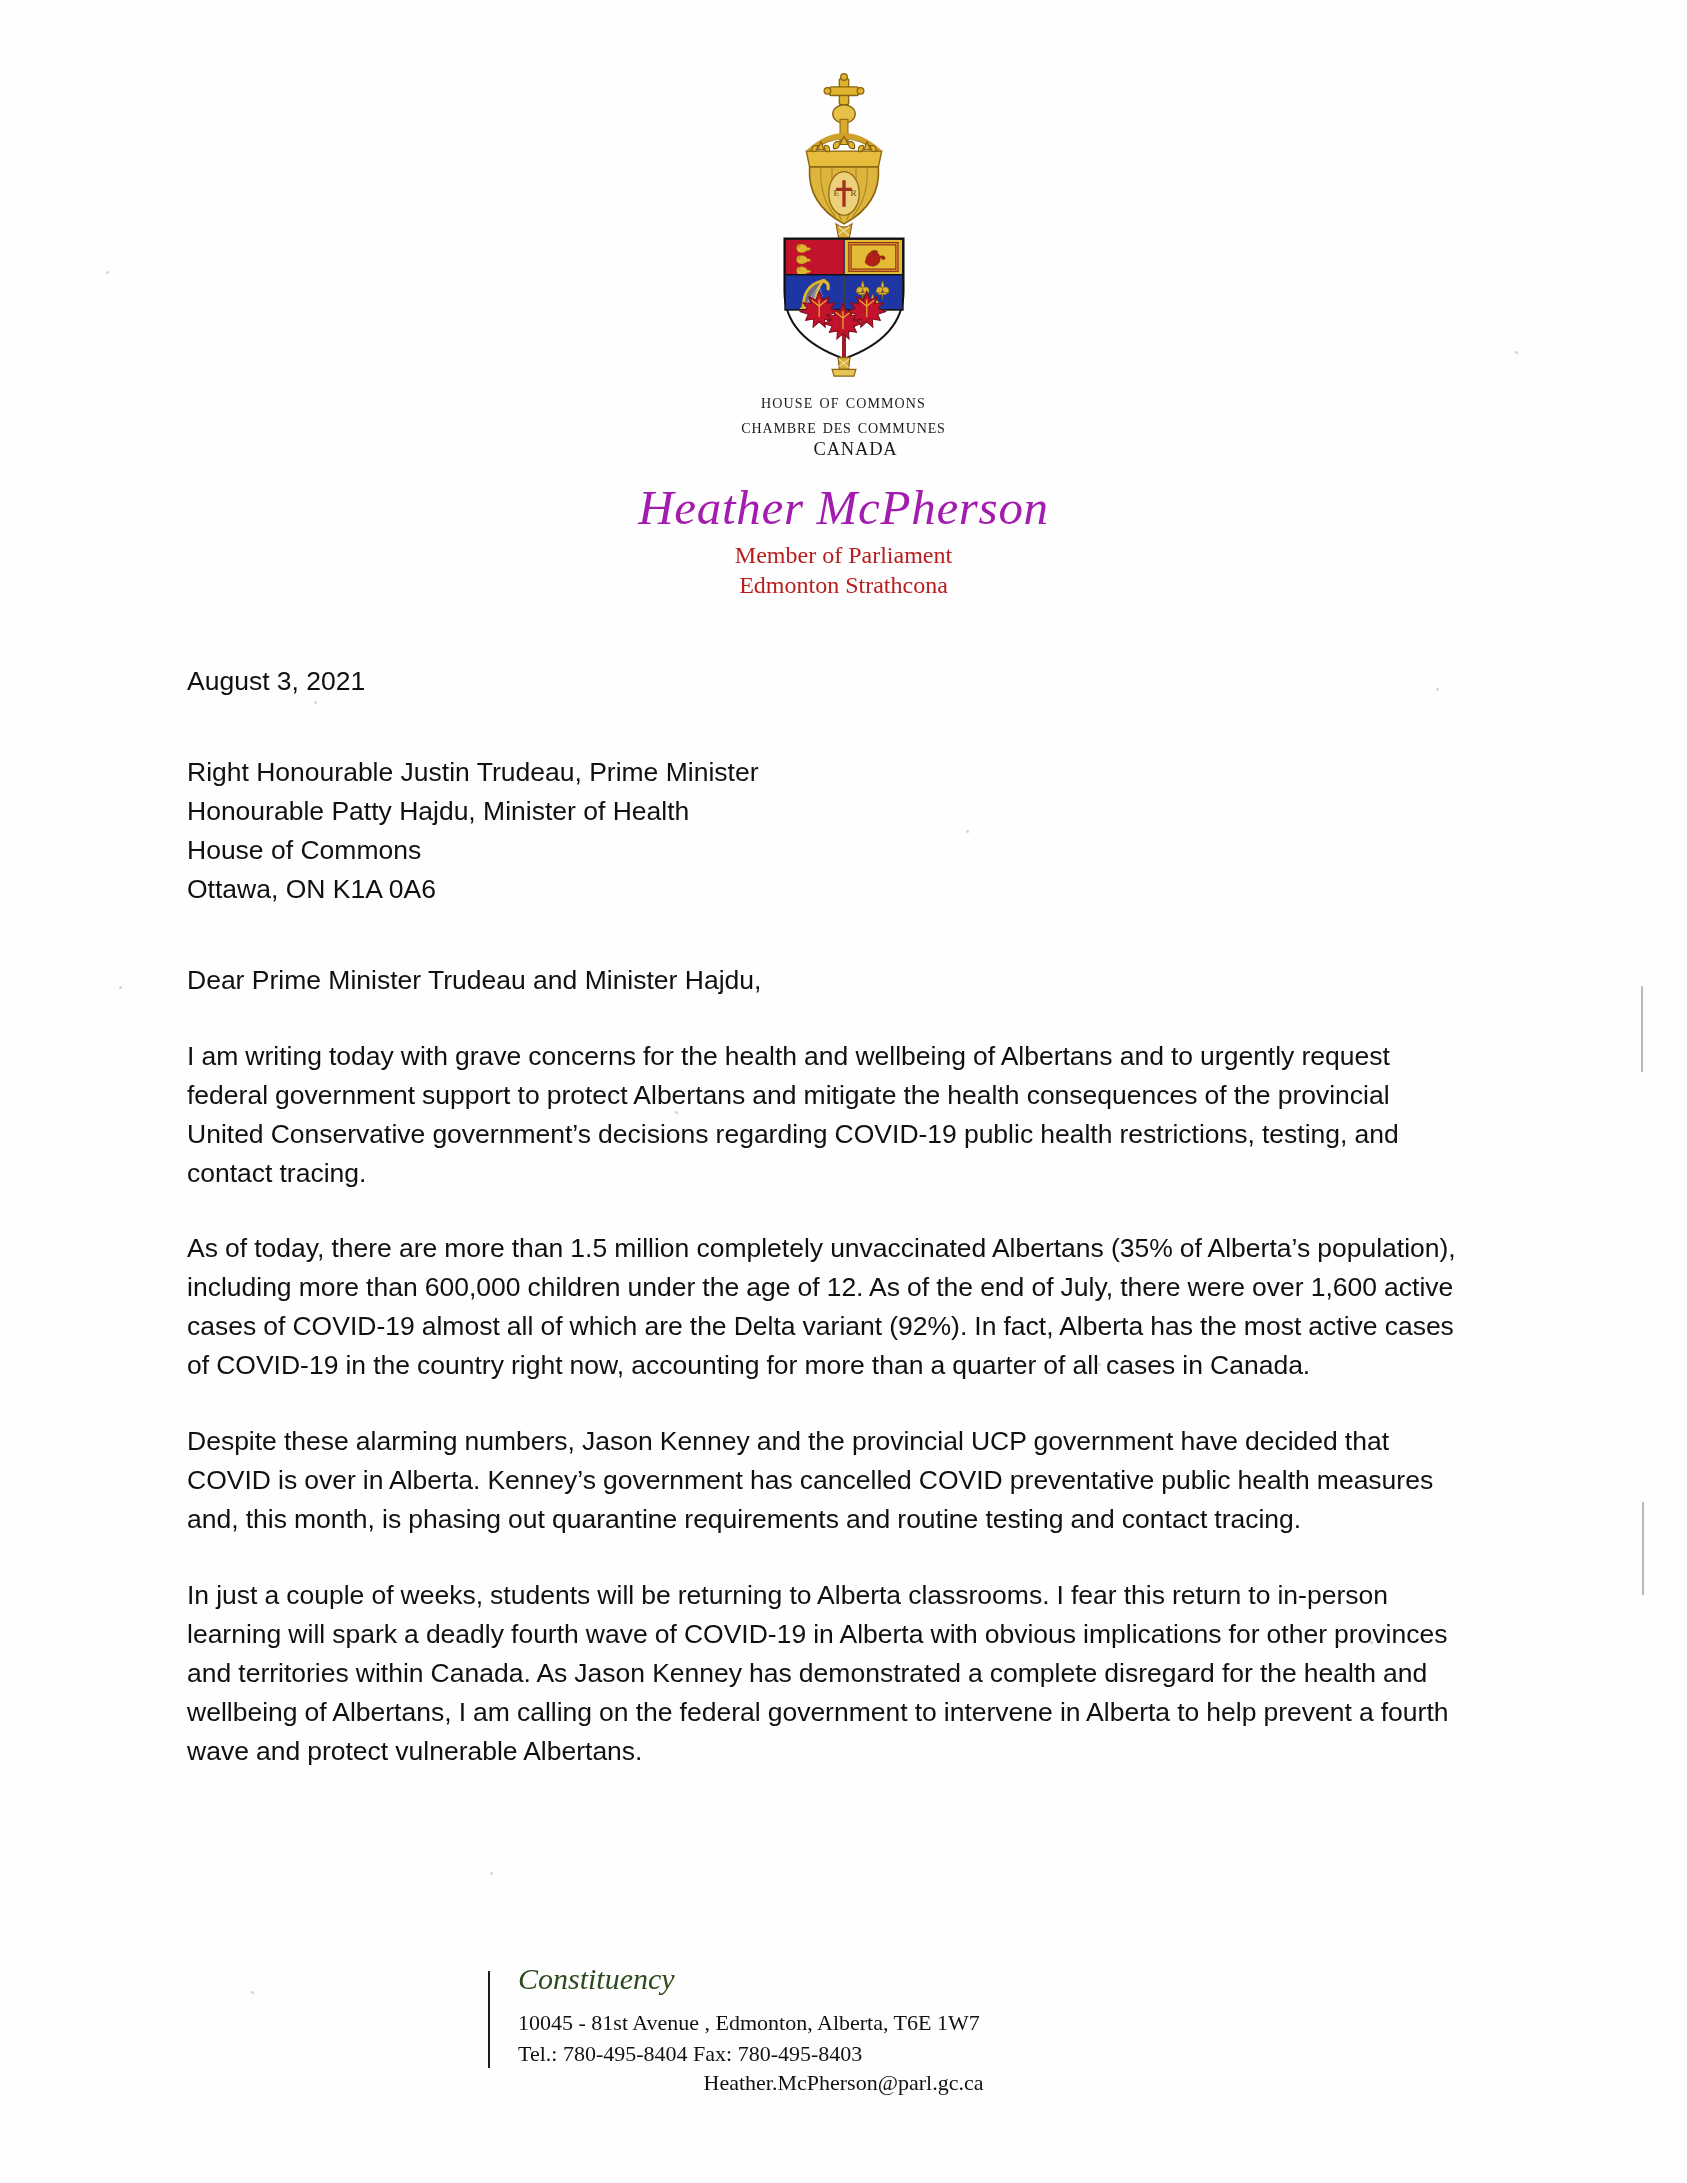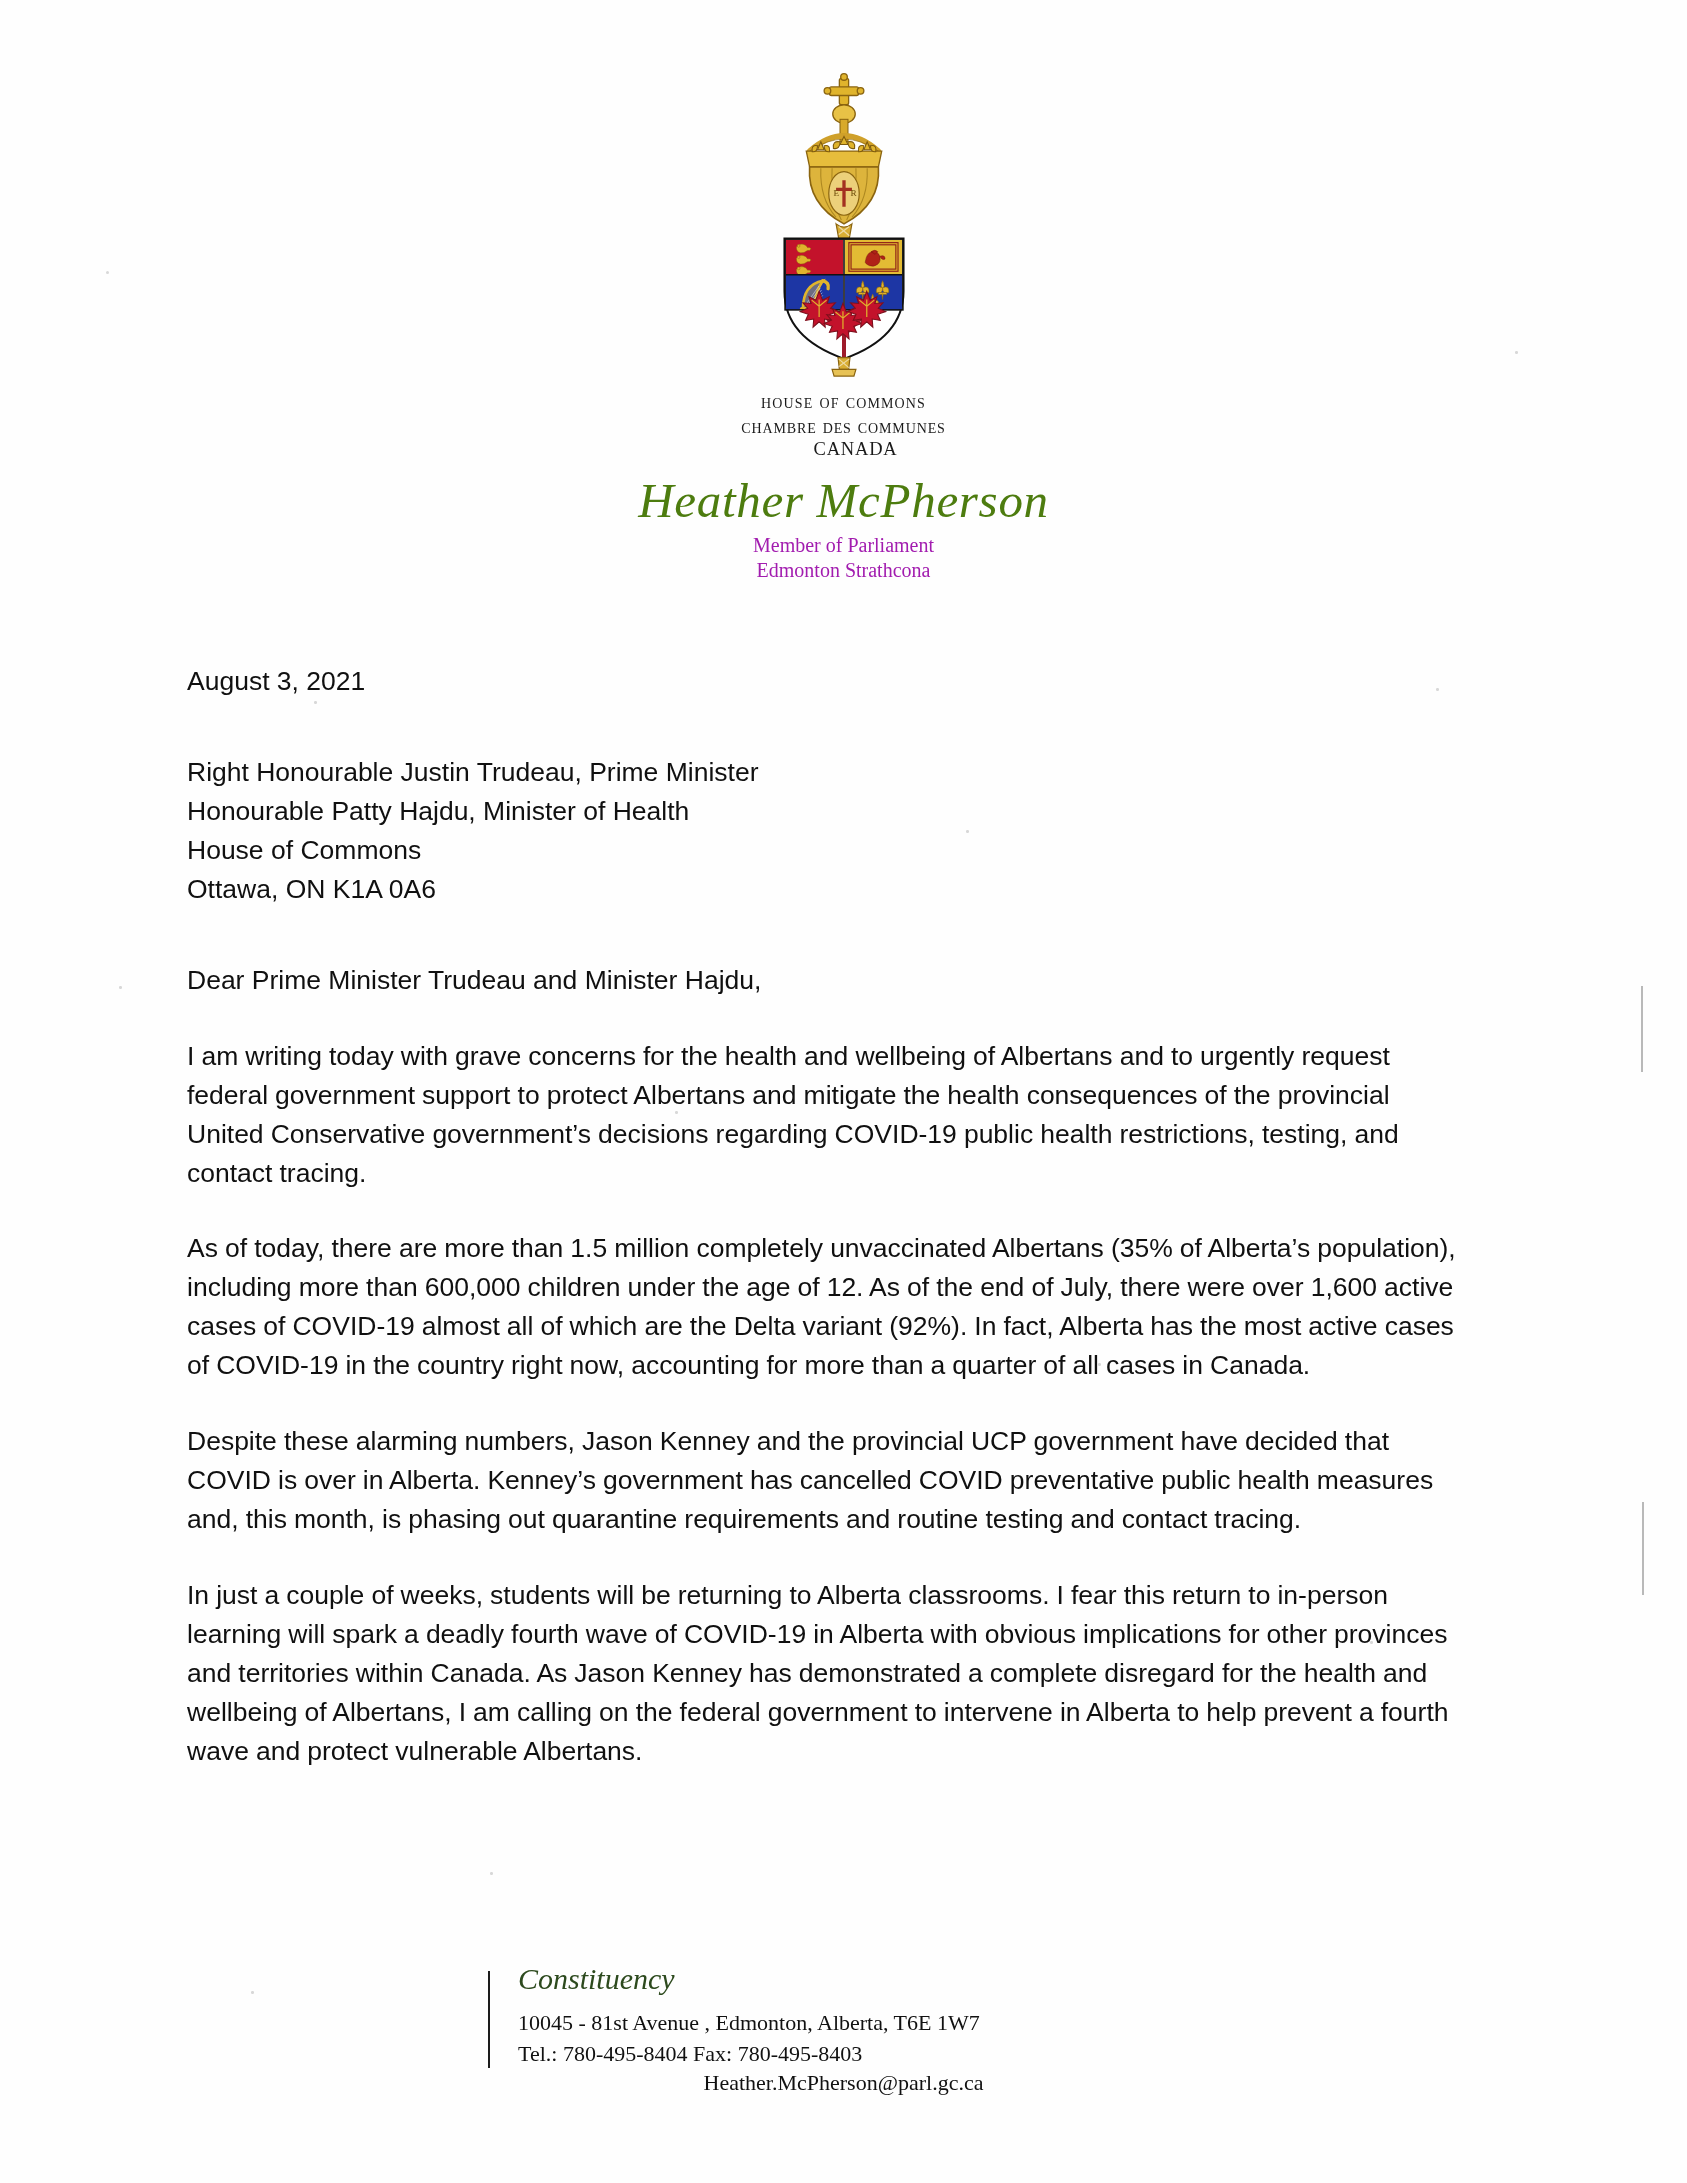--- a/index.html
+++ b/index.html
@@ -55,33 +55,33 @@
     font-variant: small-caps;
     text-transform: lowercase;
   }
   .cap-l3 {
     font-size: 18.5px;
     letter-spacing: 0.8px;
     padding-left: 24px;
   }
 
   .mp-name {
-    margin-top: 15px;
+    margin-top: 22px;
     font-family: "Liberation Serif", serif;
     font-style: italic;
     font-size: 49px;
-    color: #4d7c0f;
+    color: #a21caf;
     letter-spacing: 0.7px;
     line-height: 1;
   }
   .mp-role {
     margin-top: 8px;
     font-family: "Liberation Serif", serif;
-    font-size: 20px;
-    color: #a21caf;
+    font-size: 24px;
+    color: #b91c1c;
     line-height: 1.28;
   }
 
   
   .body-block {
     position: absolute;
     left: 187px;
     top: 662px;
     width: 1277px;
     font-family: "Liberation Sans", sans-serif;

